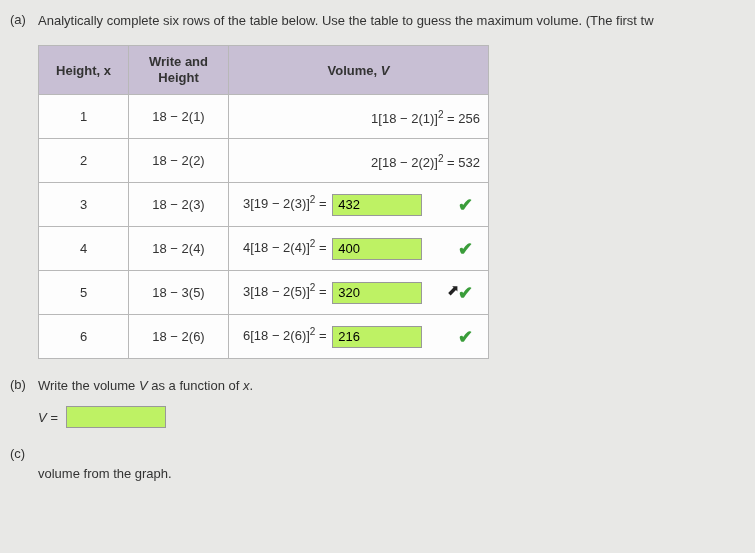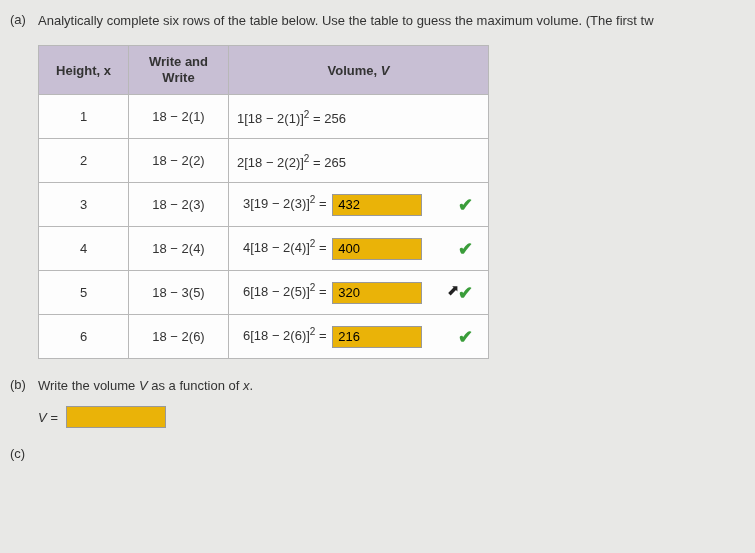--- a/index.html
+++ b/index.html
@@ -34,26 +34,26 @@
       color: #333;
       padding: 8px 6px;
       font-size: 13px;
     }
     th.col-height { width: 90px; }
     th.col-lw { width: 100px; line-height: 1.25; }
     th.col-vol { width: 260px; font-style: italic; }
     th.col-vol .vi { font-style: italic; }
     td { height: 44px; padding: 4px 8px; background: #fdfdfd; }
     .vol-cell { text-align: left; padding-left: 14px; white-space: nowrap; }
-    .vol-static { text-align: left; }
+    .vol-static { text-align: right; }
     .expr { font-family: Arial, sans-serif; }
     .ans-input {
       display: inline-block;
       border: 1px solid #999;
-      background: #eab308;
+      background: #bef264;
       width: 90px;
       height: 22px;
       font-size: 13px;
       text-align: left;
       padding: 2px 5px;
       margin-left: 2px;
       font-family: Arial, sans-serif;
       vertical-align: middle;
     }
     .ans-input.sm { width: 90px; }
@@ -94,42 +94,42 @@
       <div class="part-text">Analytically complete six rows of the table below. Use the table to guess the maximum volume. (The first tw</div>
     </div>
 
     <div class="table-wrap">
       <table>
         <thead>
           <tr>
             <th class="col-height"><span>Height, x</span></th>
             <th class="col-lw">
               <span>Write and</span><br>
-              <span>Write</span>
+              <span>Height</span>
             </th>
             <th class="col-vol">
               <span style="font-style:normal;font-weight:bold">Volume, </span><span class="vi">V</span>
             </th>
           </tr>
         </thead>
         <tbody>
 
           <tr>
             <td>1</td>
             <td>18 − 2(1)</td>
             <td class="vol-static">
               <span class="expr"><span>1[18 − 2(1)]</span><span class="sup">2</span><span> = 256</span></span>
             </td>
           </tr>
 
           <tr>
             <td>2</td>
             <td>18 − 2(2)</td>
             <td class="vol-static">
-              <span class="expr"><span>2[18 − 2(2)]</span><span class="sup">2</span><span> = 265</span></span>
+              <span class="expr"><span>2[18 − 2(2)]</span><span class="sup">2</span><span> = 532</span></span>
             </td>
           </tr>
 
           <tr>
             <td>3</td>
             <td>18 − 2(3)</td>
             <td class="vol-cell vol-td">
               <div class="row-with-check">
                 <div class="vol-inner">
                   <span class="expr"><span>3[19 − 2(3)]</span><span class="sup">2</span><span> = </span></span>
@@ -153,21 +153,21 @@
               </div>
             </td>
           </tr>
 
           <tr>
             <td>5</td>
             <td>18 − 3(5)</td>
             <td class="vol-cell vol-td">
               <div class="row-with-check">
                 <div class="vol-inner">
-                  <span class="expr"><span>6[18 − 2(5)]</span><span class="sup">2</span><span> = </span></span>
+                  <span class="expr"><span>3[18 − 2(5)]</span><span class="sup">2</span><span> = </span></span>
                   <input class="ans-input sm" value="320" style="">
                 </div>
                 <div class="check-wrap"><span class="check">✔</span></div>
               </div>
               <span class="cursor-icon" style="right:28px;top:10px;transform:scaleX(-1)">⬉</span>
             </td>
           </tr>
 
           <tr>
             <td>6</td>
@@ -200,17 +200,18 @@
         <input class="ans-input blank" value="" style="">
       </div>
     </div>
   </div>
 
   <div class="part">
     <div class="part-row">
       <div class="part-label">(c)</div>
       <div class="part-text">
         <br>
+        <span>volume from the graph.</span>
       </div>
     </div>
   </div>
 
 </div>
 
 </body></html>

